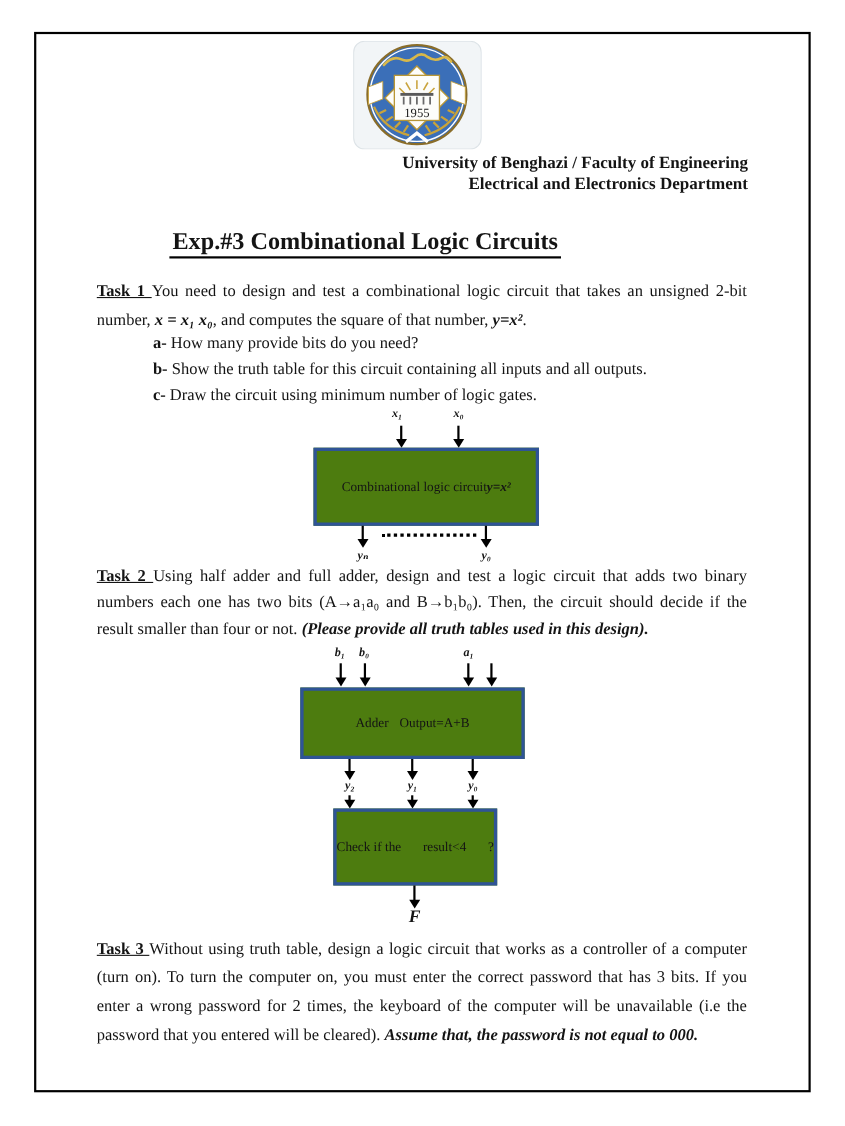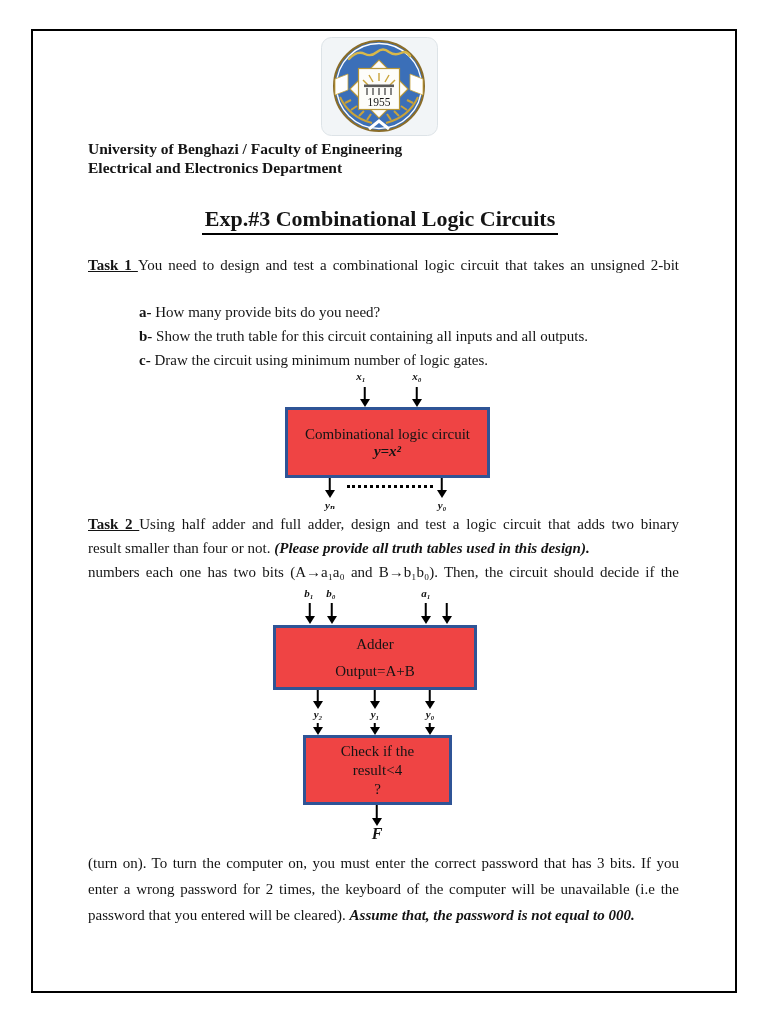--- a/index.html
+++ b/index.html
@@ -3,36 +3,36 @@
 <meta charset="utf-8">
 <style>
   html,body{margin:0;padding:0;background:#ffffff;}
   body{
     width:768px;height:1024px;position:relative;
     font-family:"Liberation Serif","DejaVu Serif",serif;
     color:#141414;overflow:hidden;
   }
   .page-border{position:absolute;left:31px;top:29px;width:702px;height:960px;border:2px solid #000;}
   .logo-wrap{position:absolute;left:321px;top:37px;width:117px;height:88px;}
-  .hdr{position:absolute;left:88px;top:139px;width:592px;text-align:left;
+  .hdr{position:absolute;left:88px;top:139px;width:592px;text-align:right;
        font-weight:bold;font-size:15.5px;line-height:19px;}
-  .title-row{position:absolute;left:0;top:206px;width:664px;text-align:center;margin-left:48px;}
+  .title-row{position:absolute;left:0;top:206px;width:664px;text-align:center;}
   .title-row span{display:inline-block;font-size:22px;font-weight:bold;
        border-bottom:2.5px solid #000;padding:0 3px 1px 3px;}
   .para{position:absolute;left:88px;width:591px;font-size:15px;}
   .line{display:block;}
   .just{text-align:justify;text-align-last:justify;}
   .tlabel{font-weight:bold;text-decoration:underline;}
   .bi{font-weight:bold;font-style:italic;}
   .b{font-weight:bold;}
   .subitems{position:absolute;left:139px;top:300px;font-size:15px;line-height:24px;width:540px;}
   
-  .dbox{position:absolute;border:3px solid #2f5496;background:#ef4444;box-sizing:border-box;
-        display:flex;flex-direction:column;align-items:center;justify-content:center;
-        font-size:15px;text-align:center;}
+  .dbox{position:absolute;border:3px solid #2f5496;background:#4d7c0f;box-sizing:border-box;
+        display:flex;align-items:center;justify-content:center;
+        font-size:12px;text-align:center;}
   .dlabel{position:absolute;width:44px;text-align:center;font-weight:bold;font-style:italic;
         font-size:11px;line-height:17px;}
   .arrow{position:absolute;width:11px;}
   .arrow::before{content:"";position:absolute;left:50%;transform:translateX(-50%);
         top:0;bottom:6px;width:2.5px;background:#000;}
   .arrow::after{content:"";position:absolute;left:50%;transform:translateX(-50%);bottom:0;
         width:0;height:0;border-left:5.5px solid transparent;border-right:5.5px solid transparent;
         border-top:8.5px solid #000;}
   .dotted{position:absolute;border-top:3.2px dotted #000;}
 </style>
@@ -82,20 +82,21 @@
 <div class="hdr">
   <div>University of Benghazi / Faculty of Engineering</div>
   <div>Electrical and Electronics Department</div>
 </div>
 <div class="title-row">
   <span>Exp.#3 Combinational Logic Circuits</span>
 </div>
 
 <div class="para" style="top:252px;line-height:26px;">
   <span class="line just"><span class="tlabel">Task 1 </span><span>You need to design and test a combinational logic circuit that takes an unsigned 2-bit</span></span>
+  <span class="line"><span>number, </span><span class="bi">x = x₁ x₀</span><span>, and computes the square of that number, </span><span class="bi">y=x²</span><span>.</span></span>
 </div>
 <div class="subitems">
   <div><span class="b">a-</span><span> How many provide bits do you need?</span></div>
   <div><span class="b">b-</span><span> Show the truth table for this circuit containing all inputs and all outputs.</span></div>
   <div><span class="b">c-</span><span> Draw the circuit using minimum number of logic gates.</span></div>
 </div>
 
 <div>
   <div class="dlabel" style="left:339px;top:368px;">x₁</div>
   <div class="dlabel" style="left:395px;top:368px;text-align:center;">x₀</div>
@@ -107,22 +108,22 @@
   </div>
   <div class="arrow" style="left:324px;top:478px;height:20px;"></div>
   <div class="arrow" style="left:436px;top:478px;height:20px;"></div>
   <div class="dotted" style="left:347px;top:485px;width:86px;"></div>
   <div class="dlabel" style="left:308px;top:497px;">yₙ</div>
   <div class="dlabel" style="left:420px;top:497px;">y₀</div>
 </div>
 
 <div class="para" style="top:512px;line-height:24px;">
   <span class="line just"><span class="tlabel">Task 2 </span><span>Using half adder and full adder, design and test a logic circuit that adds two binary</span></span>
+  <span class="line just"><span>numbers each one has two bits (A→a₁a₀ and B→b₁b₀). Then, the circuit should decide if the</span></span>
   <span class="line"><span>result smaller than four or not. </span><span class="bi">(Please provide all truth tables used in this design).</span></span>
-  <span class="line just"><span>numbers each one has two bits (A→a₁a₀ and B→b₁b₀). Then, the circuit should decide if the</span></span>
 </div>
 
 <div>
   <div class="dlabel" style="left:287px;top:585px;">b₁</div>
   <div class="dlabel" style="left:309px;top:585px;">b₀</div>
   <div class="dlabel" style="left:404px;top:585px;">a₁</div>
   <div class="dlabel" style="left:425px;top:585px;margin-top:40px;">a₀</div>
   <div class="arrow" style="left:304px;top:603px;height:21px;"></div>
   <div class="arrow" style="left:326px;top:603px;height:21px;"></div>
   <div class="arrow" style="left:420px;top:603px;height:21px;"></div>
@@ -133,26 +134,27 @@
   </div>
   <div class="arrow" style="left:312px;top:690px;height:19px;"></div>
   <div class="arrow" style="left:369px;top:690px;height:19px;"></div>
   <div class="arrow" style="left:424px;top:690px;height:19px;"></div>
   <div class="dlabel" style="left:296px;top:706px;">y₂</div>
   <div class="dlabel" style="left:353px;top:706px;">y₁</div>
   <div class="dlabel" style="left:408px;top:706px;">y₀</div>
   <div class="arrow" style="left:312px;top:723px;height:12px;"></div>
   <div class="arrow" style="left:369px;top:723px;height:12px;"></div>
   <div class="arrow" style="left:424px;top:723px;height:12px;"></div>
-  <div class="dbox" style="left:303px;top:735px;width:149px;height:70px;line-height:19px;">
+  <div class="dbox" style="left:303px;top:735px;width:149px;height:70px;line-height:19px;justify-content:space-between;">
     <div>Check if the</div>
     <div>result&lt;4</div>
     <div>?</div>
   </div>
   <div class="arrow" style="left:371px;top:805px;height:21px;"></div>
   <div class="dlabel" style="left:355px;top:825px;font-size:16px;">F</div>
 </div>
 
 <div class="para" style="top:850px;line-height:26px;">
+  <span class="line just"><span class="tlabel">Task 3 </span><span>Without using truth table, design a logic circuit that works as a controller of a computer</span></span>
   <span class="line just"><span>(turn on). To turn the computer on, you must enter the correct password that has 3 bits. If you</span></span>
   <span class="line just"><span>enter a wrong password for 2 times, the keyboard of the computer will be unavailable (i.e the</span></span>
   <span class="line"><span>password that you entered will be cleared). </span><span class="bi">Assume that, the password is not equal to 000.</span></span>
 </div>
 
 </body></html>

